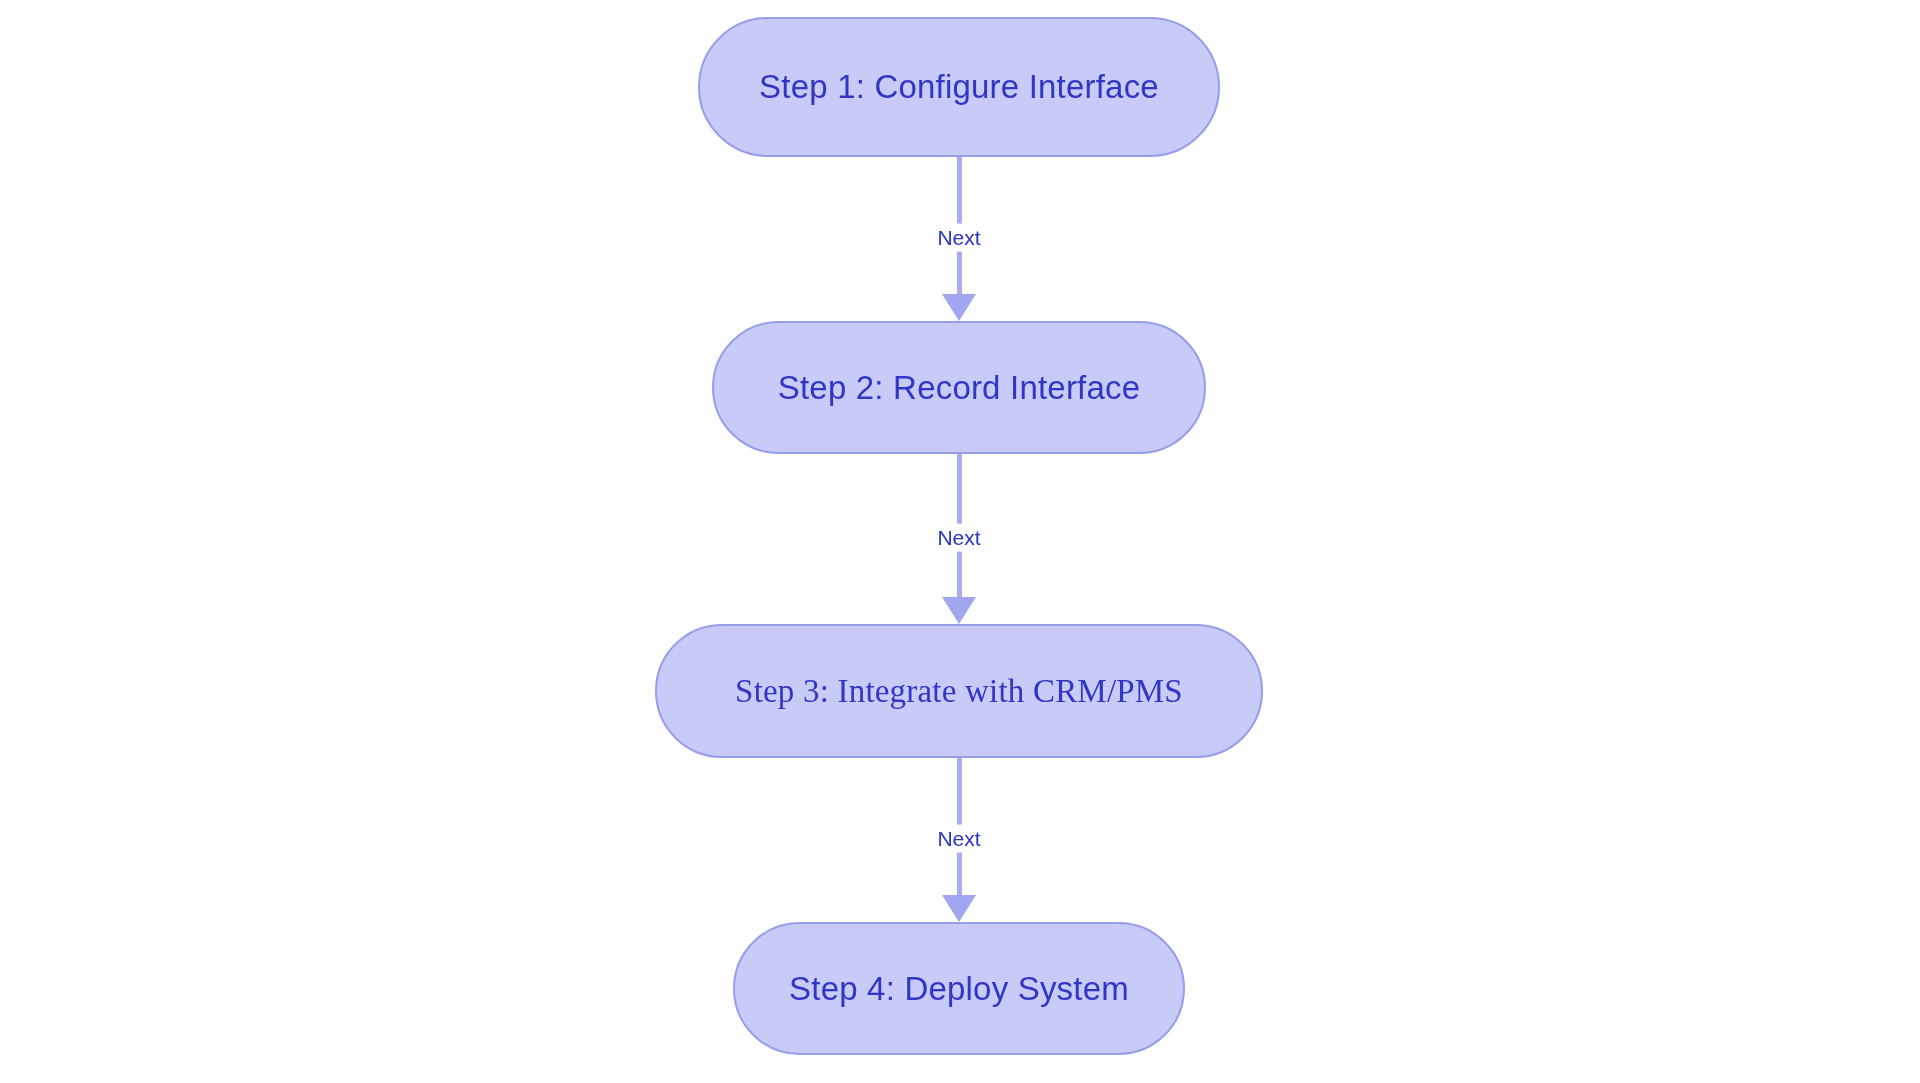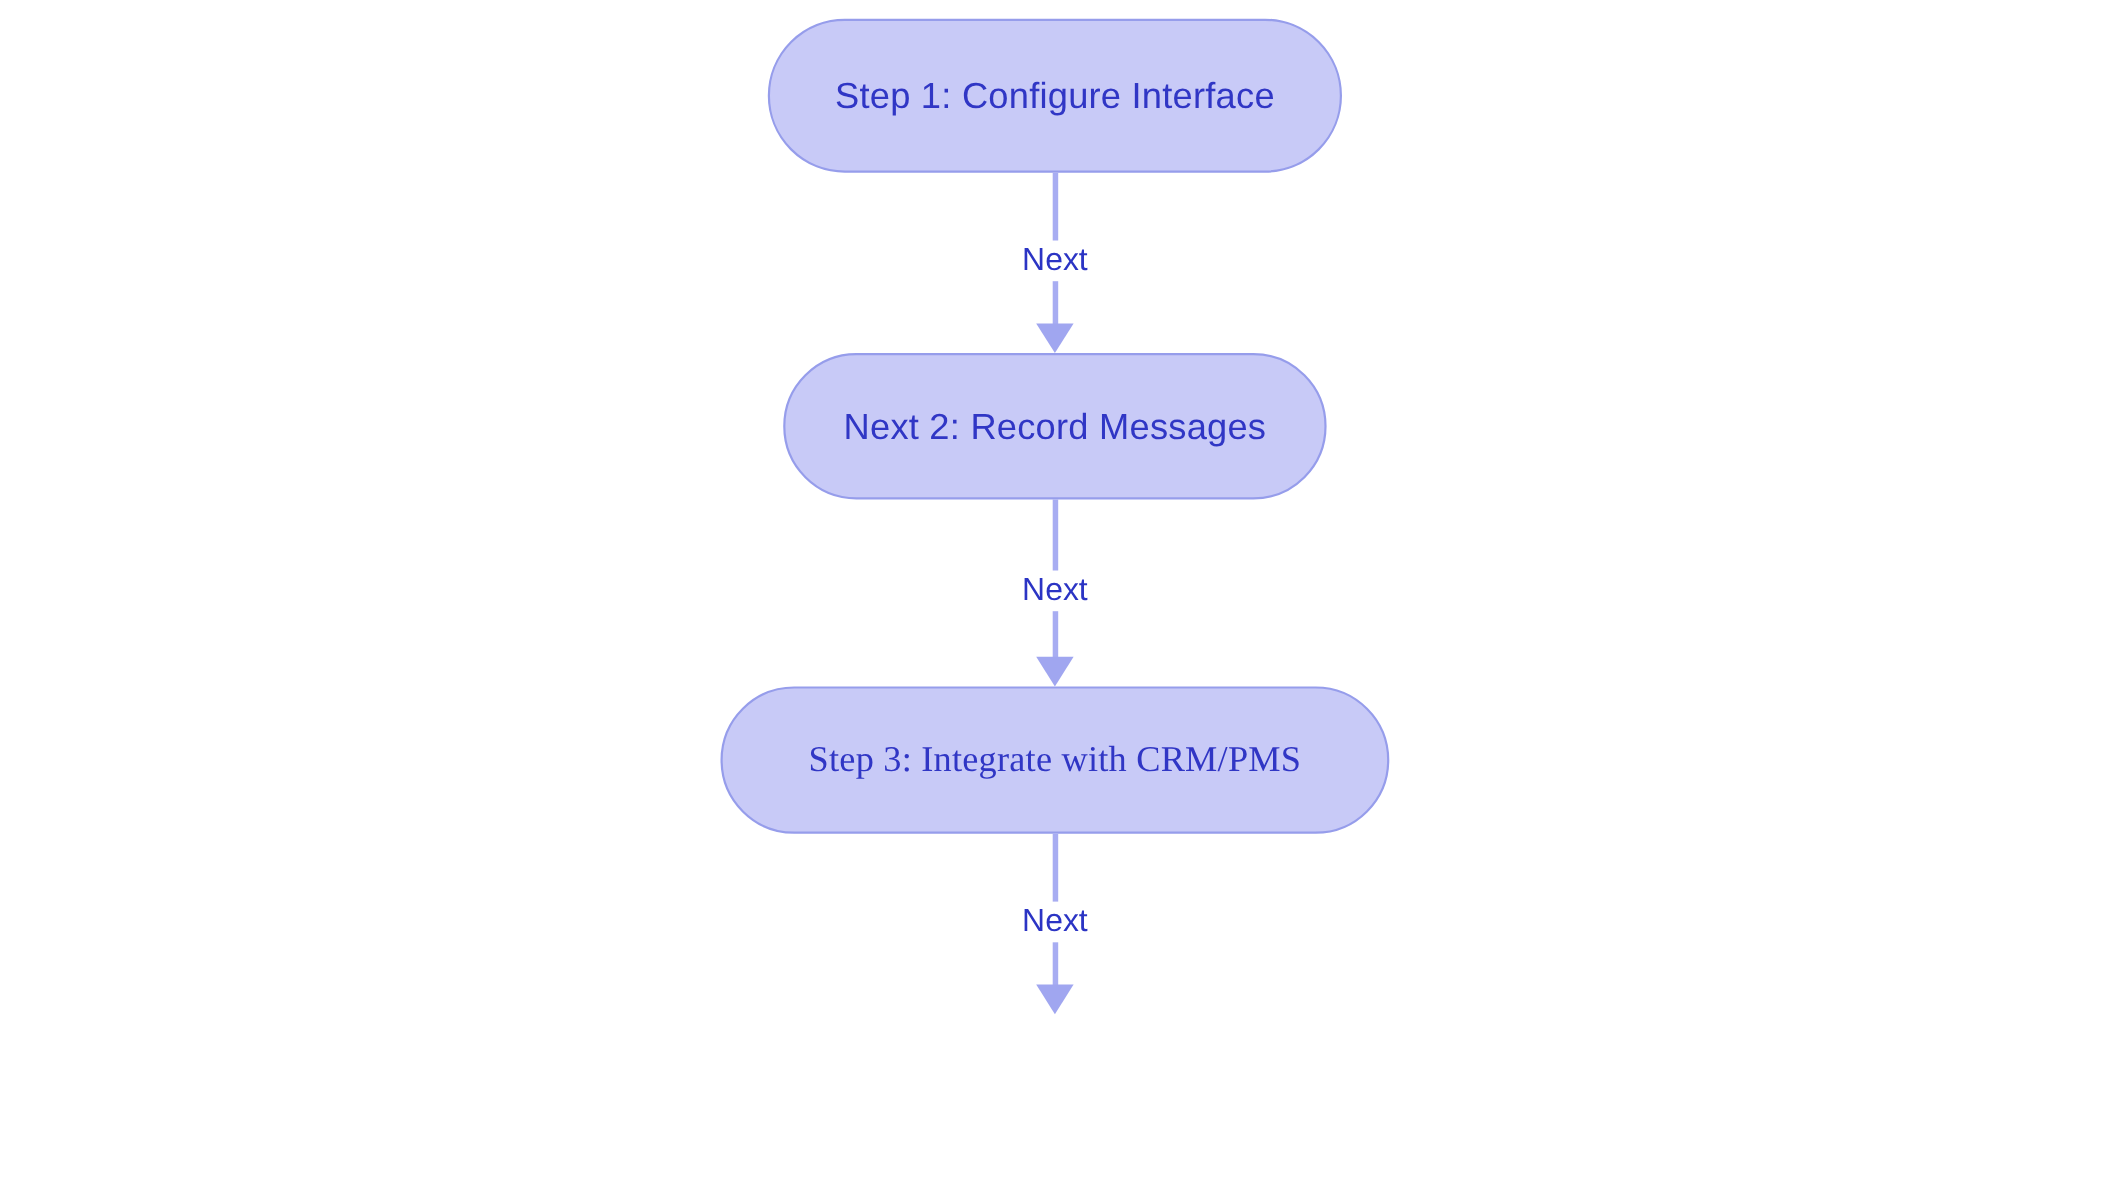--- a/index.html
+++ b/index.html
@@ -54,54 +54,57 @@
     border-right: 17px solid transparent;
     border-top: 27px solid var(--edge-arrow, #a0a6f0);
   }
   .edge-label {
     position: absolute;
     left: 50%;
     top: 50%;
     transform: translate(-50%, -55%);
     background: var(--background, #ffffff);
     padding: 2px 10px;
-    font-size: 29px;
+    font-size: 21px;
     color: var(--edge-label, #2b34c4);
     white-space: nowrap;
   }
 </style>
 </head>
 <body>
 
 <div class="canvas">
 
   <div class="node" style="left:698px; top:17px; width:522px; height:140px;">
     <span class="node-label">Step 1: Configure Interface</span>
   </div>
 
   <div class="edge" style="left:889px; top:157px; height:164px;">
     <div class="edge-line"></div>
     <div class="arrowhead"></div>
     <span class="edge-label">Next</span>
   </div>
 
   <div class="node" style="left:712px; top:321px; width:494px; height:133px;">
-    <span class="node-label">Next 2: Record Messages</span>
+    <span class="node-label">Step 2: Record Interface</span>
   </div>
 
   <div class="edge" style="left:889px; top:454px; height:170px;">
     <div class="edge-line"></div>
     <div class="arrowhead"></div>
     <span class="edge-label">Next</span>
   </div>
 
   <div class="node" style="left:655px; top:624px; width:608px; height:134px;font-family:Liberation Serif, serif;">
     <span class="node-label">Step 3: Integrate with CRM/PMS</span>
   </div>
 
   <div class="edge" style="left:889px; top:758px; height:164px;">
     <div class="edge-line"></div>
     <div class="arrowhead"></div>
     <span class="edge-label">Next</span>
   </div>
 
+  <div class="node" style="left:733px; top:922px; width:452px; height:133px;">
+    <span class="node-label">Step 4: Deploy System</span>
+  </div>
 
 </div>
 
 </body></html>

